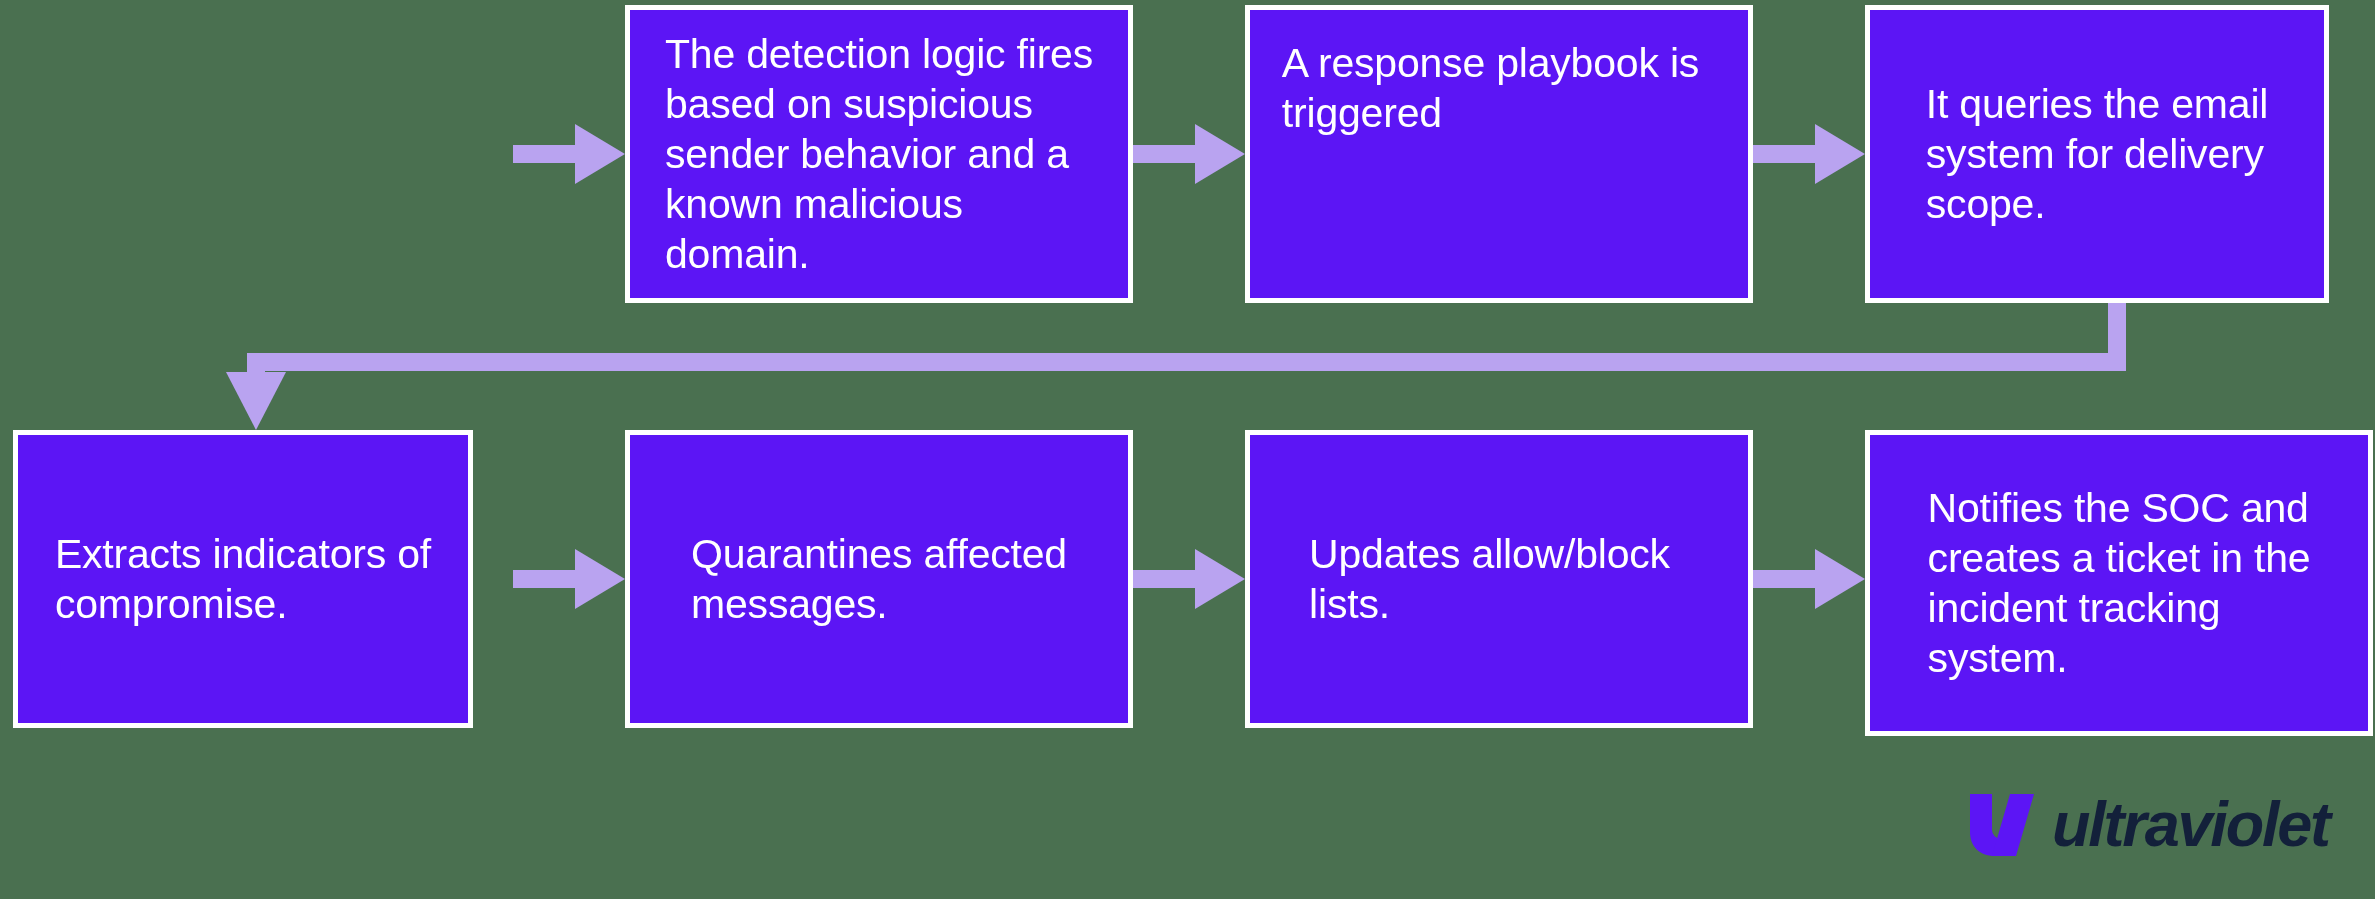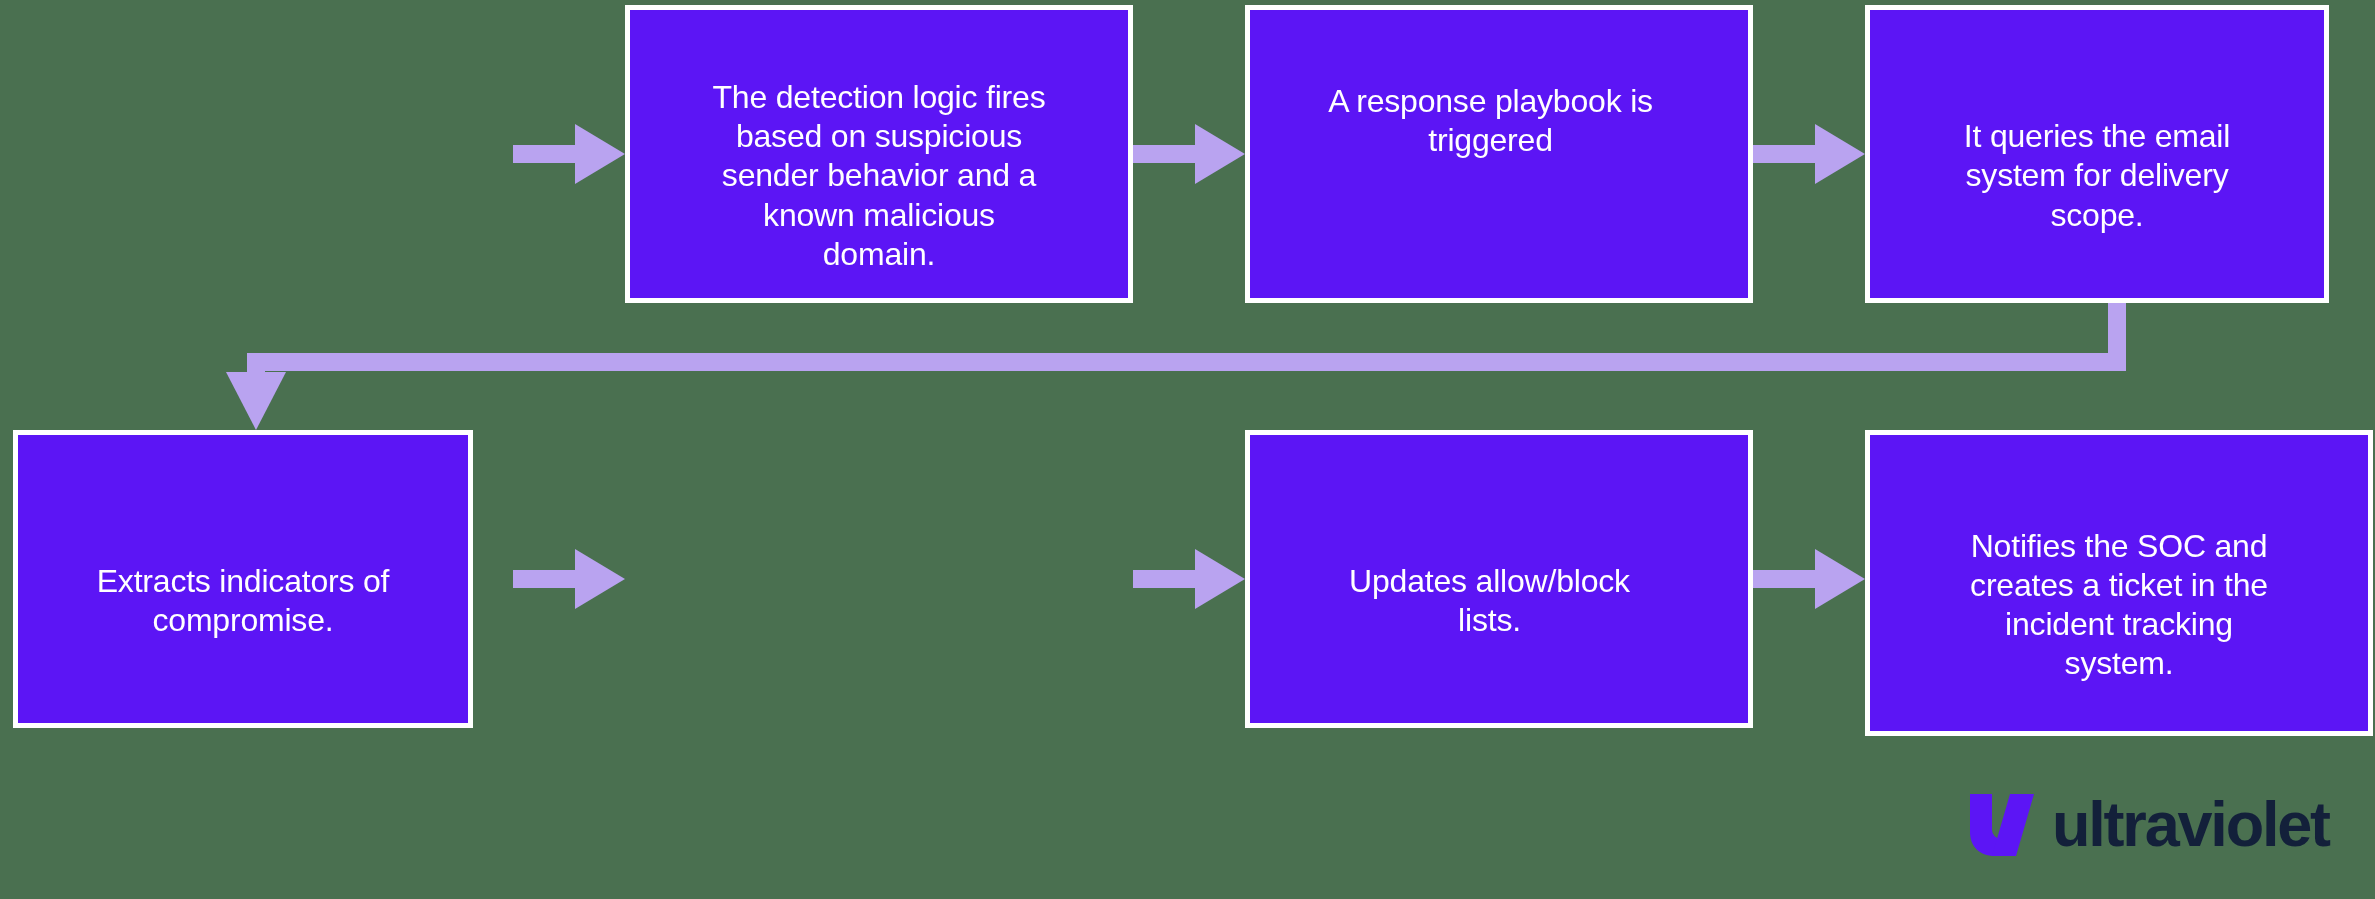--- a/index.html
+++ b/index.html
@@ -26,26 +26,24 @@
     position: absolute;
     box-sizing: border-box;
     background: #5c15f5;
     border: 5px solid #ffffff;
     display: flex;
     justify-content: center;
     padding: 14px 26px;
     color: #ffffff;
   }
   .node .label {
-    font-size: 32px;
+    font-size: 41px;
     line-height: 1.22;
-    text-align: center;
     letter-spacing: -0.2px;
     white-space: pre-line;
-    margin-top: 44px;
   }
   .node.va-center { align-items: center; }
   .node.va-top    { align-items: flex-start; padding-top: 28px; }
 
   
   #node-1 { left: 5px;    top: 5px;  width: 508px; height: 298px; }
   #node-2 { left: 625px;  top: 5px;  width: 508px; height: 298px; }
   #node-3 { left: 1245px; top: 5px;  width: 508px; height: 298px; padding-left: 9px; }
   #node-4 { left: 1865px; top: 5px;  width: 464px; height: 298px; }
   
@@ -123,20 +121,21 @@
   }
 
   
   #brand-logo {
     position: absolute;
     left: 1966px;
     top: 793px;
     display: flex;
     align-items: center;
     gap: 14px;
+    font-style: italic;
   }
   #brand-logo .mark { position: relative; width: 72px; height: 62px; }
   #brand-logo .mark svg { display: block; }
   #brand-logo .wordmark {
     font-size: 63px;
     font-weight: bold;
     color: #13203a;
     letter-spacing: -2.2px;
     line-height: 1;
   }
@@ -164,20 +163,24 @@
     <span class="label">It queries the email
 system for delivery
 scope.</span>
   </div>
 
   <div class="node va-center" id="node-5">
     <span class="label">Extracts indicators of
 compromise.</span>
   </div>
 
+  <div class="node va-center" id="node-6">
+    <span class="label">Quarantines affected
+messages.</span>
+  </div>
 
   <div class="node va-center" id="node-7">
     <span class="label">Updates allow/block
 lists.</span>
   </div>
 
   <div class="node va-center" id="node-8">
     <span class="label">Notifies the SOC and
 creates a ticket in the
 incident tracking

